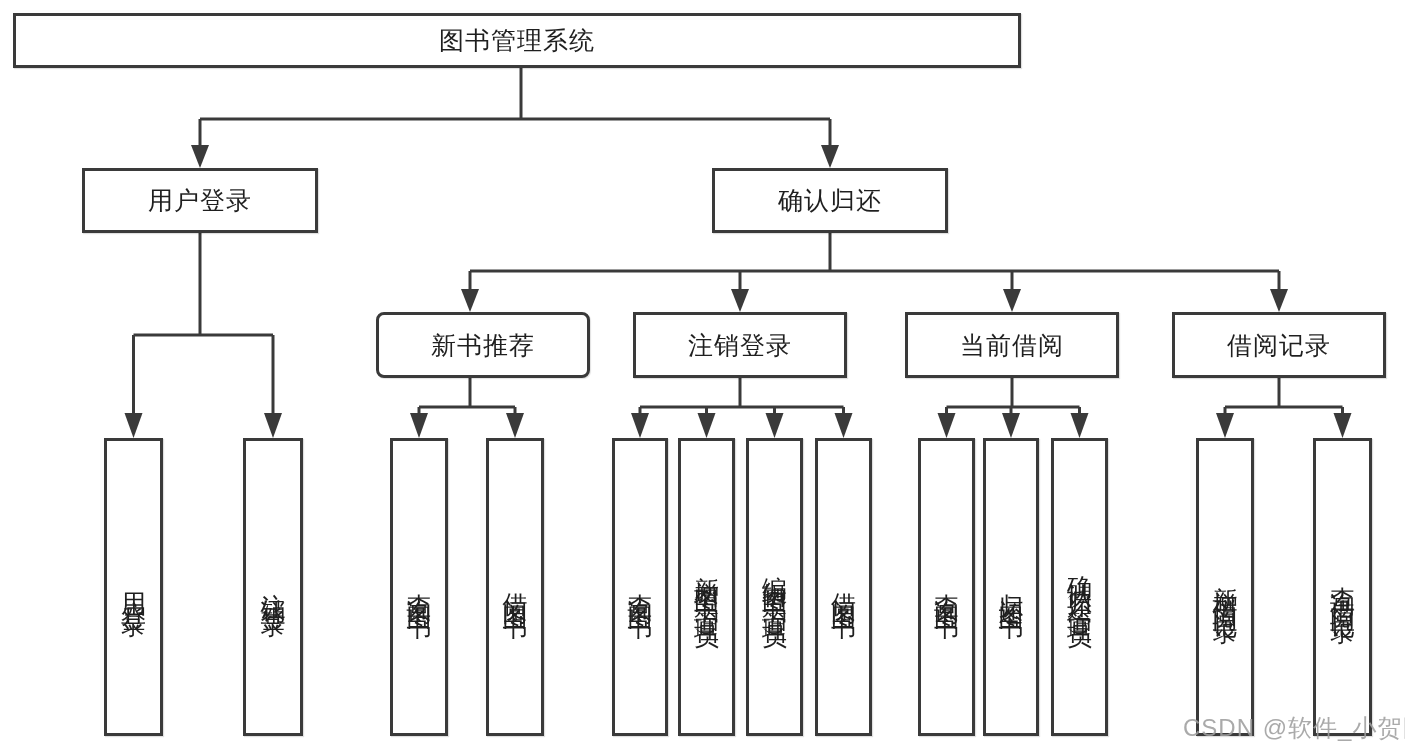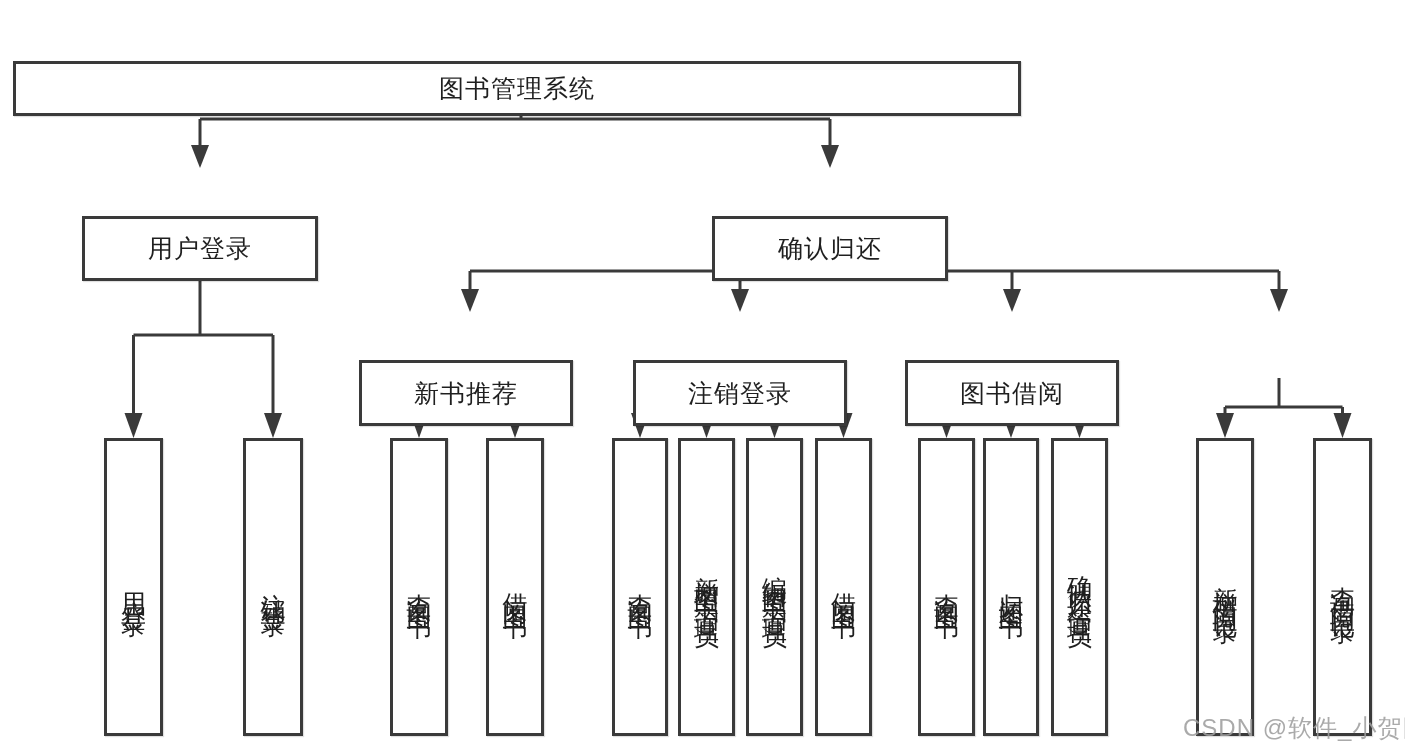--- a/index.html
+++ b/index.html
@@ -26,36 +26,36 @@
     box-sizing: border-box;
     background: #ffffff;
     border: 3px solid #3a3a3a;
     display: flex;
     align-items: center;
     justify-content: center;
     color: #1f1f1f;
     z-index: 2;
     box-shadow: 1px 1px 1px rgba(0,0,0,0.12);
   }
-  .hnode { font-size: 25px; letter-spacing: 1px; white-space: nowrap; margin-top: 48px; }
+  .hnode { font-size: 25px; letter-spacing: 1px; white-space: nowrap; }
   .vnode span {
     writing-mode: vertical-rl;
     font-size: 25px;
     letter-spacing: 7px;
     line-height: 1;
   }
   
   .n-root        { left: 13px;   top: 13px;  width: 1008px; height: 55px; }
   
   .n-l2          { top: 168px; height: 65px; width: 236px; }
   .n-user-login  { left: 82px; }
   .n-book-mgmt   { left: 712px; }
   
   .n-l3          { top: 312px; height: 66px; width: 214px; }
-  .n-new-rec     { left: 359px; }
+  .n-new-rec     { left: 376px; border-radius: 8px; }
   .n-borrow      { left: 633px; }
   .n-current     { left: 905px; }
   .n-records     { left: 1172px; }
   
   .leaf          { top: 438px; height: 298px; }
   .lf-1a { left: 104px;  width: 59px; }
   .lf-1b { left: 243px;  width: 60px; }
   .lf-2a { left: 390px;  width: 58px; }
   .lf-2b { left: 486px;  width: 58px; }
   .lf-3a { left: 612px;  width: 56px; }
@@ -152,21 +152,22 @@
     </g>
   </svg>
 
   <div class="node hnode n-root">图书管理系统</div>
 
   <div class="node hnode n-l2 n-user-login">用户登录</div>
   <div class="node hnode n-l2 n-book-mgmt">确认归还</div>
 
   <div class="node hnode n-l3 n-new-rec">新书推荐</div>
   <div class="node hnode n-l3 n-borrow">注销登录</div>
-  <div class="node hnode n-l3 n-current">图书借阅</div>
+  <div class="node hnode n-l3 n-current">当前借阅</div>
+  <div class="node hnode n-l3 n-records">借阅记录</div>
 
   <div class="node vnode leaf lf-1a">
     <span>用户登录</span>
   </div>
   <div class="node vnode leaf lf-1b">
     <span>注销登录</span>
   </div>
 
   <div class="node vnode leaf lf-2a">
     <span>查询图书</span>

